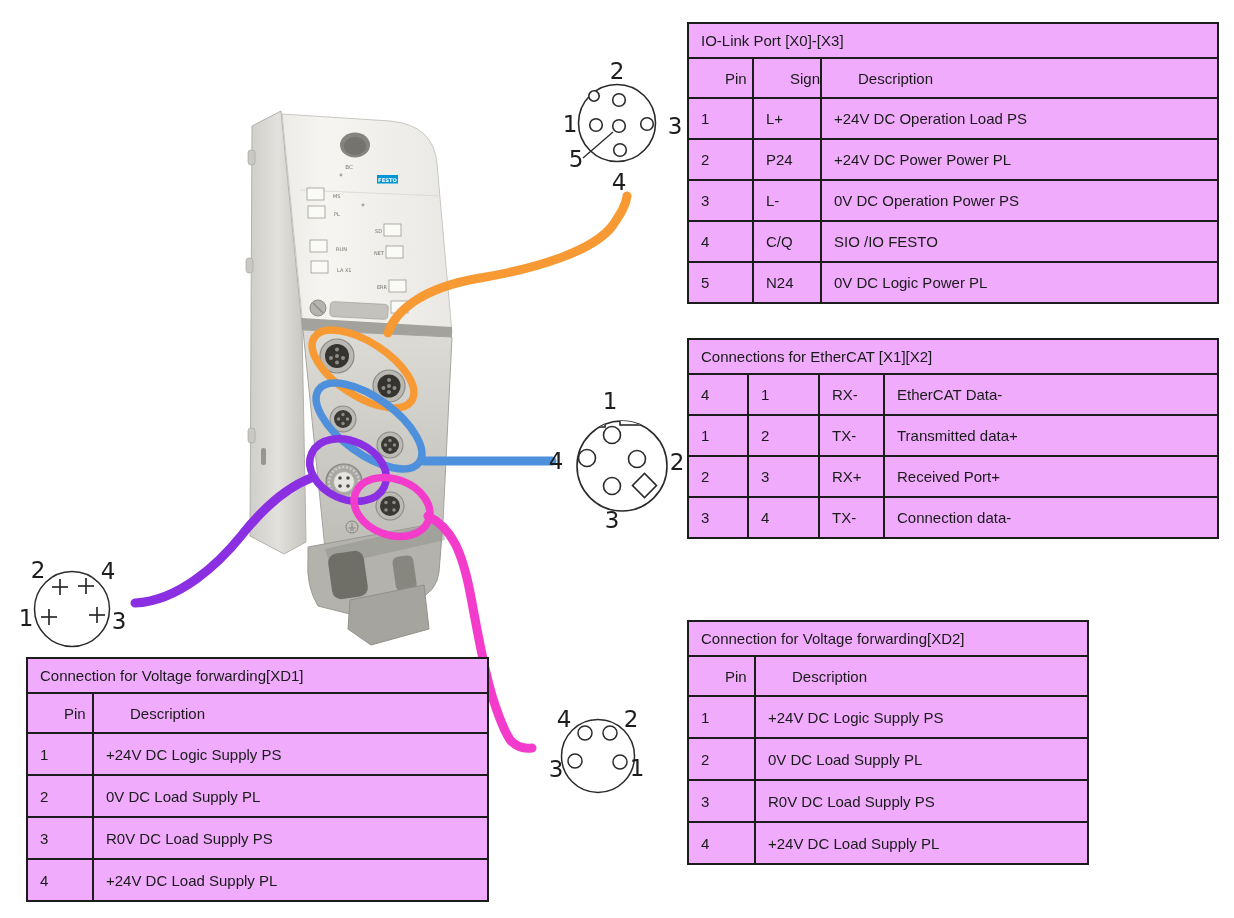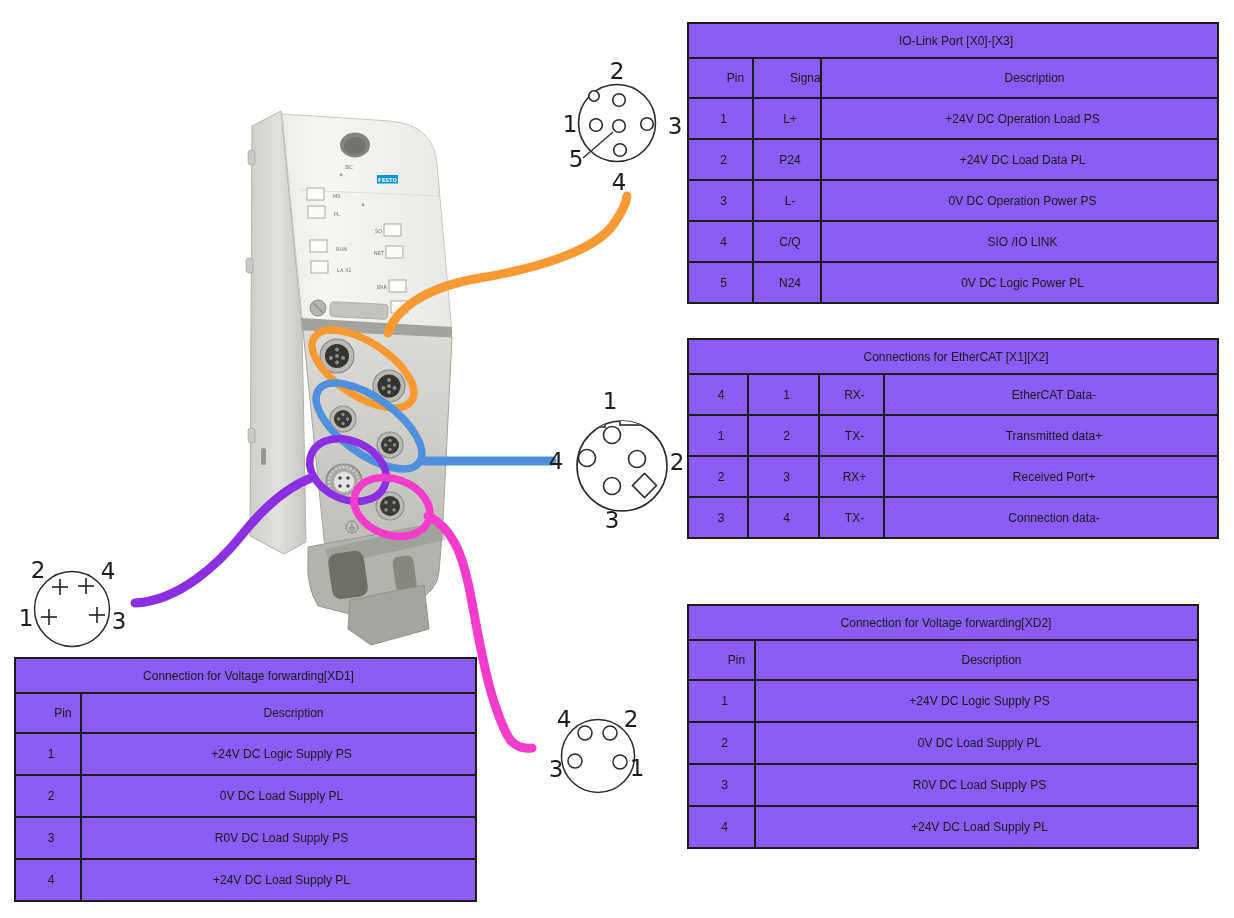--- a/index.html
+++ b/index.html
@@ -1,21 +1,21 @@
 <!DOCTYPE html>
 <html><head>
 <meta charset="utf-8">
 <style>
   html,body{margin:0;padding:0;background:#fff;}
   .canvas{position:relative;width:1234px;height:918px;background:#fff;overflow:hidden;
           font-family:"Liberation Sans",sans-serif;}
   svg.art{position:absolute;left:0;top:0;z-index:1;}
-  table.ptable{position:absolute;z-index:2;border-collapse:collapse;background:#8b5cf6;
-               font-family:"Liberation Sans",sans-serif;font-size:12px;color:#1a1a1a;
-               table-layout:fixed;text-align:center;}
+  table.ptable{position:absolute;z-index:2;border-collapse:collapse;background:#f0abfc;
+               font-family:"Liberation Sans",sans-serif;font-size:15px;color:#1a1a1a;
+               table-layout:fixed;}
   table.ptable td{border:2px solid #1c1c1c;padding:0 6px 0 12px;vertical-align:middle;
                   overflow:hidden;white-space:nowrap;}
   tr.title-row td{height:33px;}
   tr.hdr-row td{height:38px;padding-left:36px;}
   tr.data-row td{height:39px;}
   table.t3 tr.data-row td,table.t4 tr.data-row td{height:40px;}
   .diag-text{font-family:"DejaVu Sans",sans-serif;font-size:23px;fill:#1d1d1d;}
   .tiny{font-family:"DejaVu Sans",sans-serif;fill:#74736a;}
 </style>
 </head>
@@ -278,31 +278,31 @@
     <td>Description</td>
   </tr>
   <tr class="data-row">
     <td>1</td>
     <td>L+</td>
     <td>+24V DC Operation Load PS</td>
   </tr>
   <tr class="data-row">
     <td>2</td>
     <td>P24</td>
-    <td>+24V DC Load Data PL</td>
+    <td>+24V DC Power Power PL</td>
   </tr>
   <tr class="data-row">
     <td>3</td>
     <td>L-</td>
     <td>0V DC Operation Power PS</td>
   </tr>
   <tr class="data-row">
     <td>4</td>
     <td>C/Q</td>
-    <td>SIO /IO LINK</td>
+    <td>SIO /IO FESTO</td>
   </tr>
   <tr class="data-row">
     <td>5</td>
     <td>N24</td>
     <td>0V DC Logic Power  PL</td>
   </tr>
 </tbody>
     </table>
 
 <table class="ptable t2" style="left:687px;top:338px;width:532px">
@@ -336,21 +336,21 @@
   </tr>
   <tr class="data-row">
     <td>3</td>
     <td>4</td>
     <td>TX-</td>
     <td>Connection data-</td>
   </tr>
 </tbody>
     </table>
 
-<table class="ptable t3" style="left:14px;top:657px;width:463px">
+<table class="ptable t3" style="left:26px;top:657px;width:463px">
   <colgroup>
         <col style="width:66px">
         <col>
       </colgroup>
   <tbody>
         <tr class="title-row">
           <td colspan="2">Connection for Voltage forwarding[XD1]</td>
         </tr>
   <tr class="hdr-row">
     <td>Pin</td>
@@ -368,21 +368,21 @@
     <td>3</td>
     <td>R0V DC Load Supply PS</td>
   </tr>
   <tr class="data-row">
     <td>4</td>
     <td>+24V DC Load Supply PL</td>
   </tr>
 </tbody>
     </table>
 
-<table class="ptable t4" style="left:687px;top:604px;width:512px">
+<table class="ptable t4" style="left:687px;top:620px;width:402px">
   <colgroup>
         <col style="width:67px">
         <col>
       </colgroup>
   <tbody>
         <tr class="title-row">
           <td colspan="2">Connection for Voltage forwarding[XD2]</td>
         </tr>
   <tr class="hdr-row">
     <td>Pin</td>

